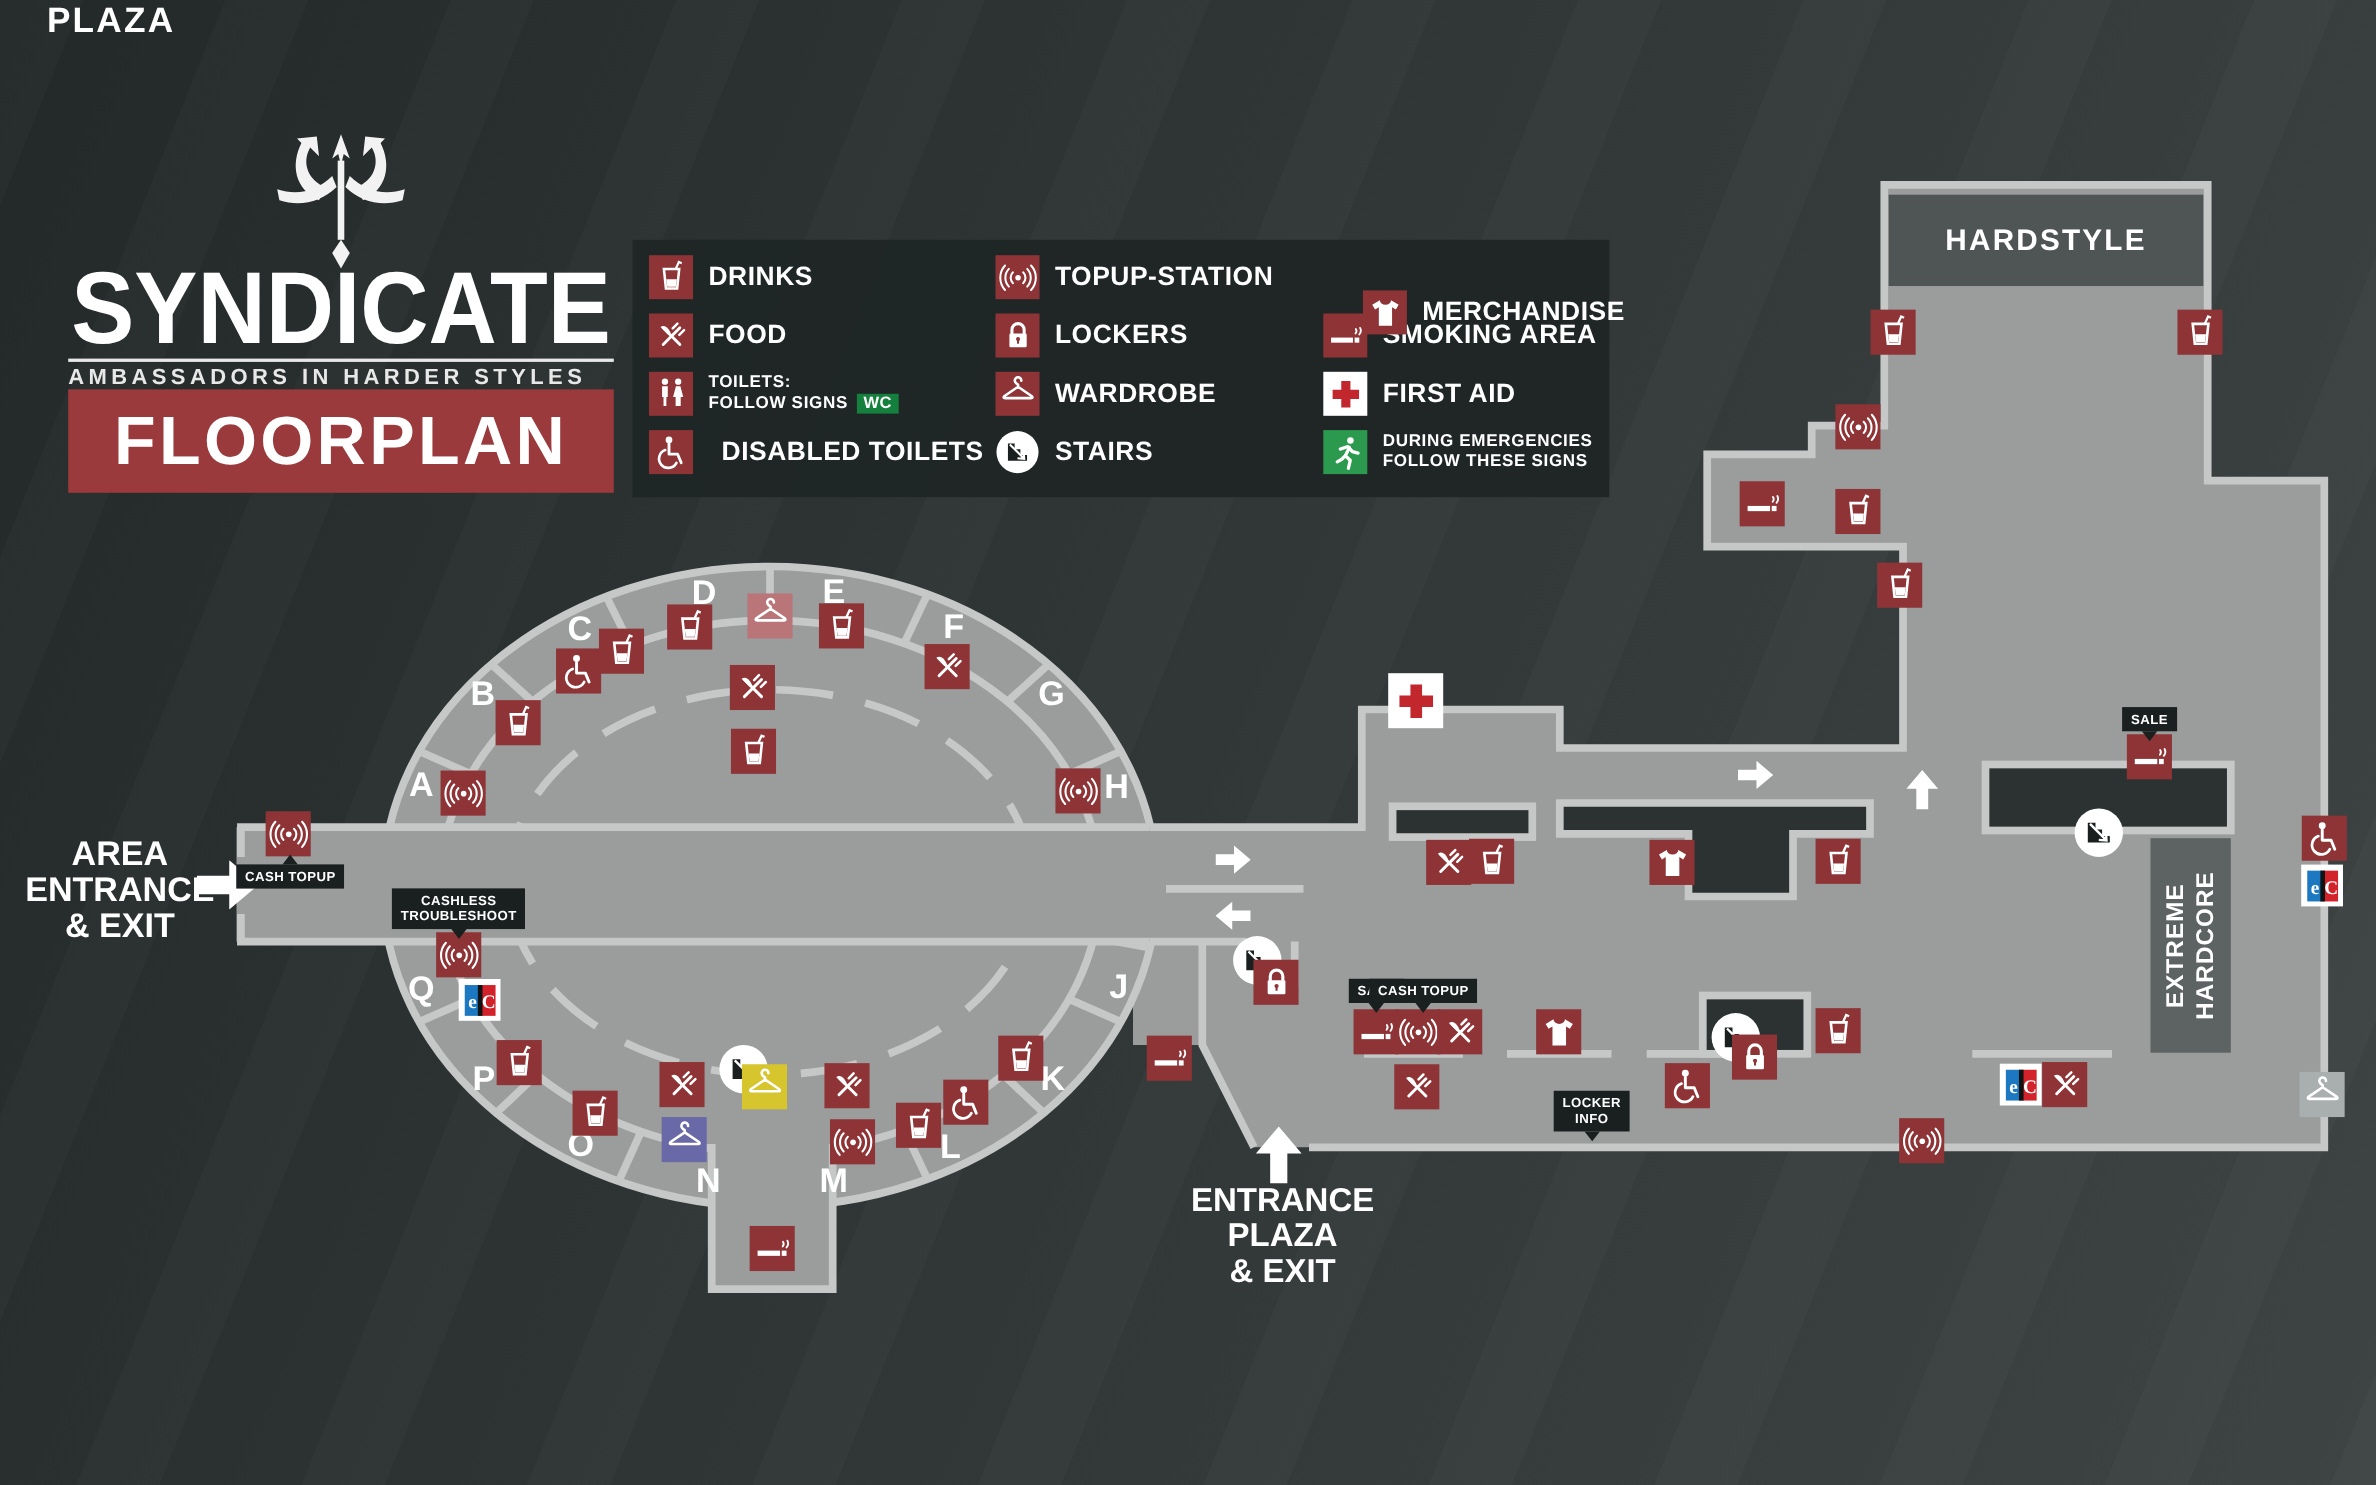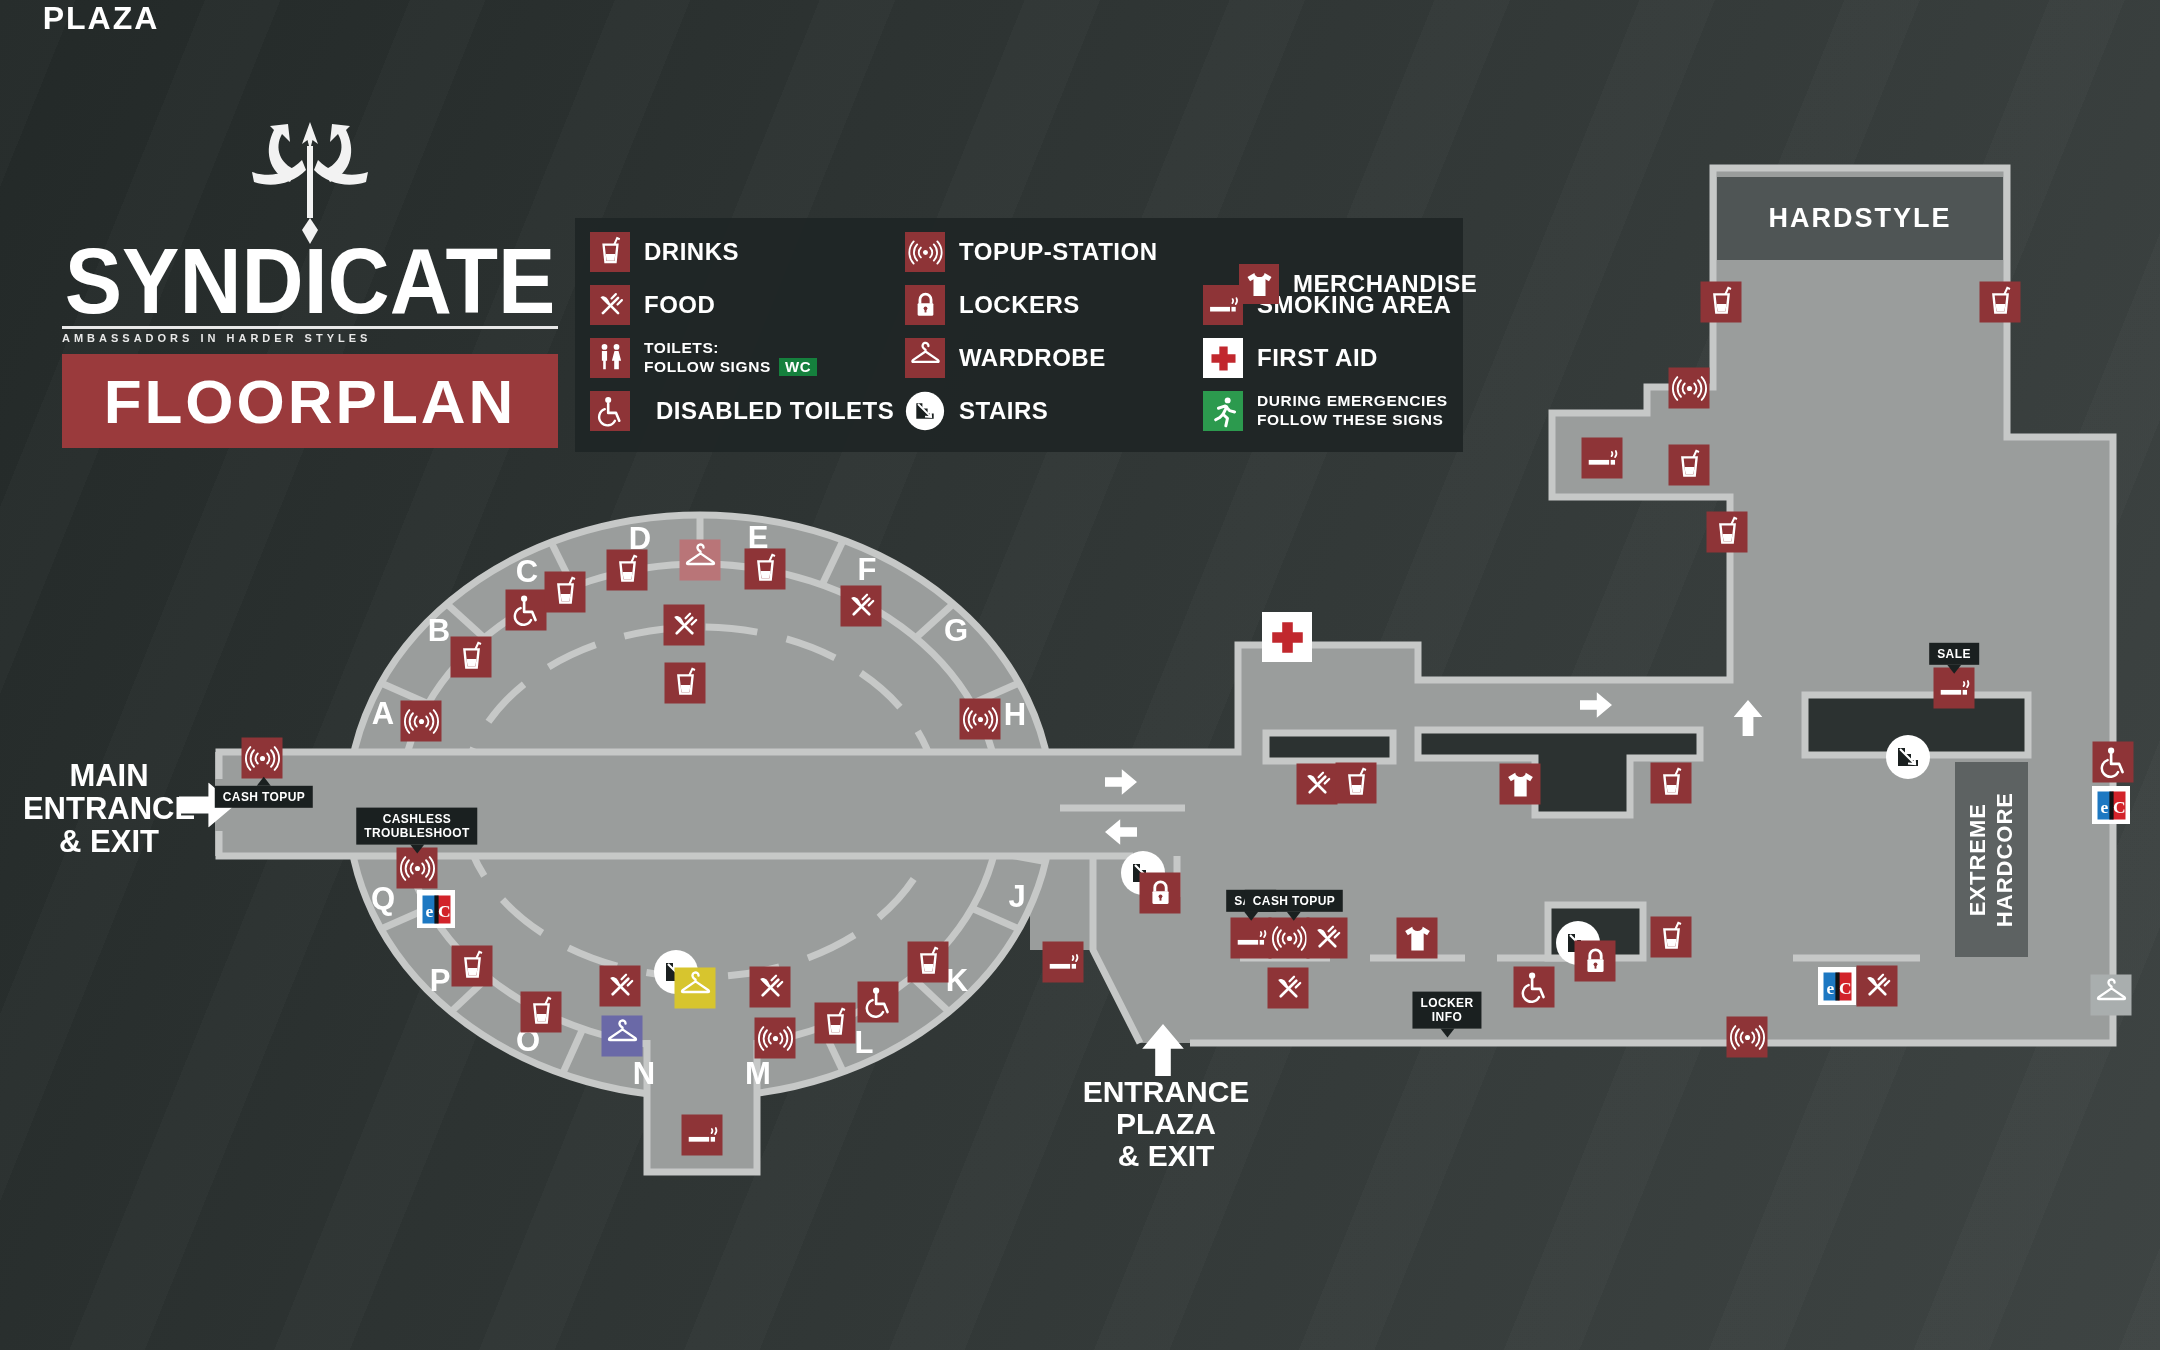--- a/index.html
+++ b/index.html
@@ -13,21 +13,21 @@
   #poster{position:absolute;inset:0;}
   #map-svg{position:absolute;left:0;top:0;}
   
   #logo-block{position:absolute;left:62px;top:120px;width:496px;color:#fff;}
   #trident{position:absolute;left:182px;top:0px;width:132px;height:126px;}
   #logo-title{position:absolute;left:0;top:108px;width:496px;text-align:center;
     font-size:86px;font-weight:900;letter-spacing:0px;transform:scaleY(1.08);transform-origin:top;
     color:#fff;white-space:nowrap;}
   #logo-rule{position:absolute;left:0;top:206px;width:496px;border-top:3px solid #e8e8e8;}
   #logo-tagline{position:absolute;left:0;top:212px;width:496px;display:flex;justify-content:space-between;
-    font-size:11px;font-weight:bold;letter-spacing:4px;color:#e8e8e8;white-space:nowrap;}
+    font-size:20px;font-weight:bold;letter-spacing:4px;color:#e8e8e8;white-space:nowrap;}
   #floorplan-banner{position:absolute;left:62px;top:354px;width:496px;height:94px;background:#9a3a3c;
     display:flex;align-items:center;justify-content:center;color:#fff;font-size:62px;font-weight:900;letter-spacing:3px;}
   
   #legend-panel{position:absolute;left:575px;top:218px;width:888px;height:234px;background:rgba(31,37,37,0.96);}
   .legend-item{position:absolute;display:flex;align-items:center;}
   .legend-tile{width:40px;height:40px;flex:0 0 40px;display:flex;align-items:center;justify-content:center;}
   .legend-text{margin-left:14px;color:#fff;font-weight:bold;font-size:24px;letter-spacing:0.5px;white-space:nowrap;}
   .legend-text.small{font-size:15.5px;line-height:1.2;letter-spacing:0.6px;}
   .wc-badge{display:inline-block;background:#15803d;padding:0 6px;margin-left:8px;font-size:15px;}
   
@@ -768,21 +768,21 @@
         </svg></div>
       <div class="warrow" style="left: 1750px; top: 718px; transform: translate(-50%, -50%) rotate(270deg);"><svg width="36" height="29" viewBox="0 0 40 32">
       <polygon points="0,10 21,10 21,0 40,16 21,32 21,22 0,22" fill="#fff"></polygon>
         </svg></div>
       <div class="warrow" style="left: 1165px; top: 1050px; transform: translate(-50%, -50%) rotate(270deg);"><svg width="52" height="42" viewBox="0 0 40 32">
       <polygon points="0,10 21,10 21,0 40,16 21,32 21,22 0,22" fill="#fff"></polygon>
         </svg></div>
     </div>
 
   <div id="main-entrance-label" class="entrance-label">
-    <div>MAIN</div>
+    <div>AREA</div>
     <div>ENTRANCE</div>
     <div>&amp; EXIT</div>
   </div>
   <div id="plaza-entrance-label" class="entrance-label">
     <div>ENTRANCE</div>
     <div>PLAZA</div>
     <div>&amp; EXIT</div>
   </div>
   <div id="plaza-label">PLAZA</div>
   <div id="hardstyle-banner" class="stage-banner">HARDSTYLE</div>

